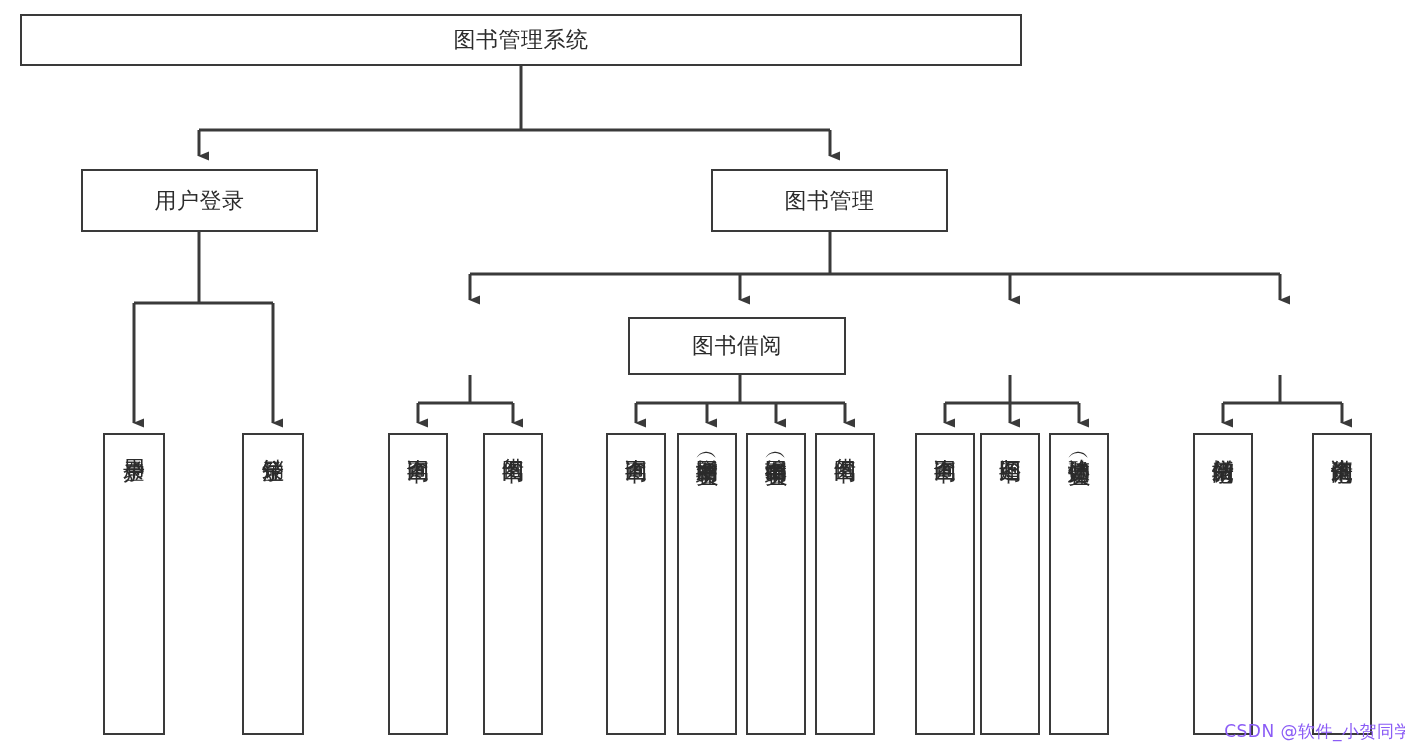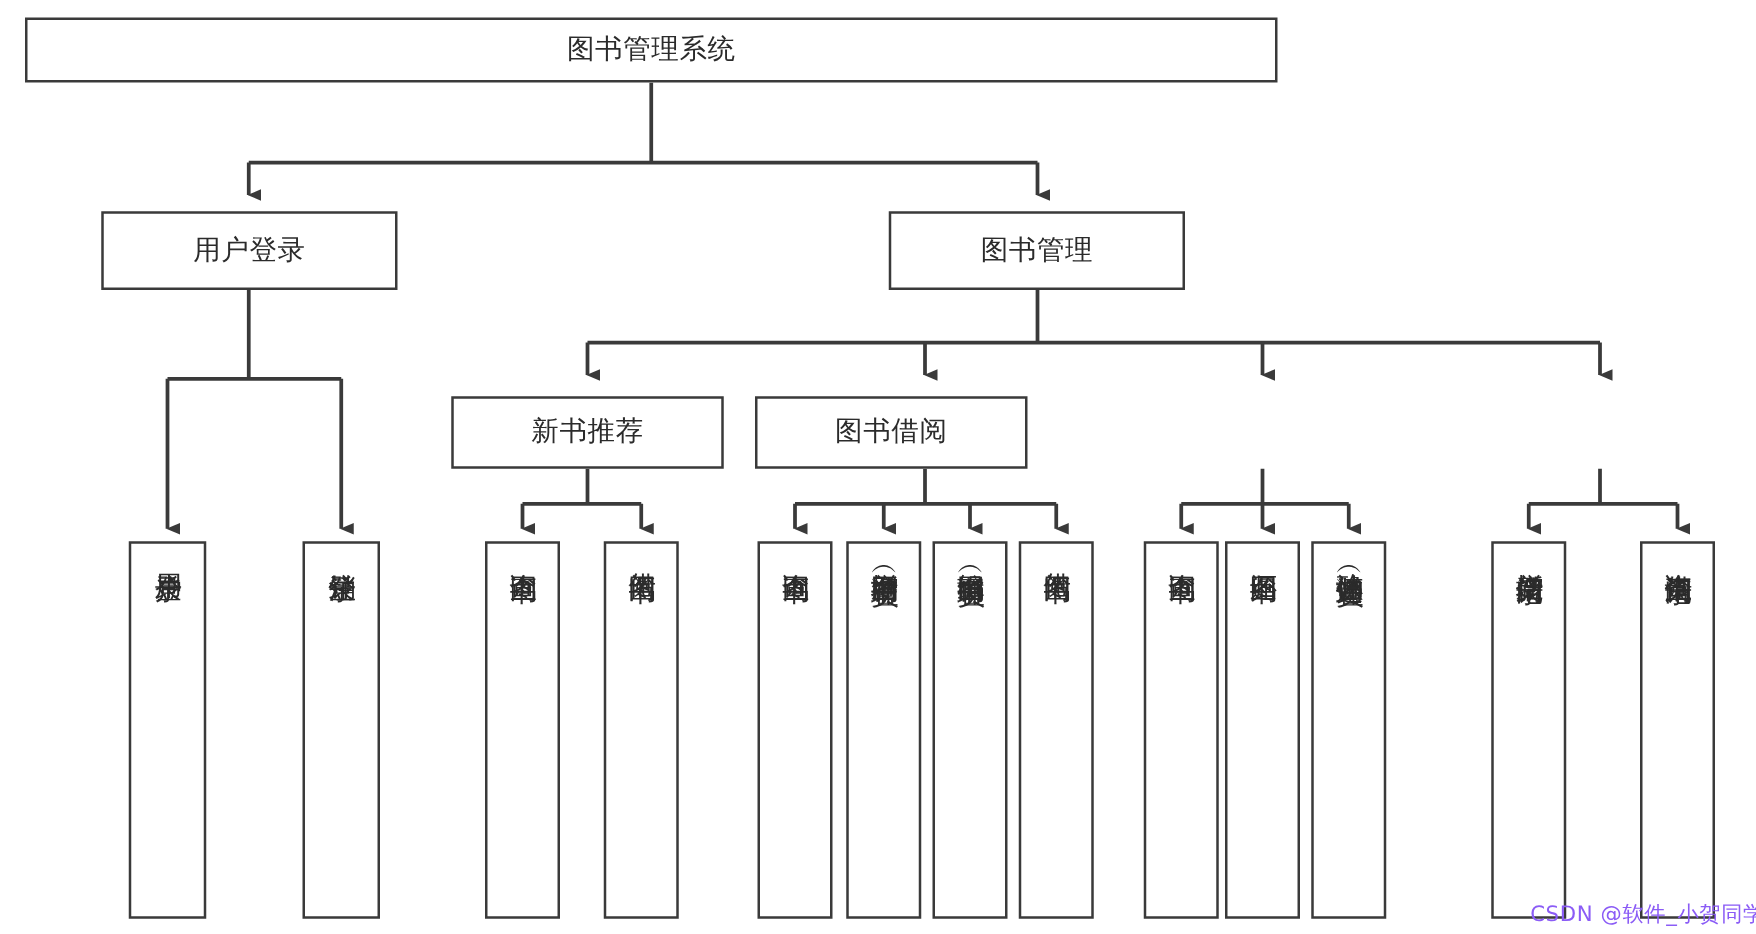--- a/index.html
+++ b/index.html
@@ -131,24 +131,21 @@
     <span class="lbl">图书管理系统</span>
   </div>
 
   <div class="node h-node" style="left:81px; top:169px; width:237px; height:63px;">
     <span class="lbl">用户登录</span>
   </div>
   <div class="node h-node" style="left:711px; top:169px; width:237px; height:63px;">
     <span class="lbl">图书管理</span>
   </div>
 
-  <div class="node h-node" style="left:361px; top:317px; width:218px; height:58px;">
-    <span class="lbl">新书推荐</span>
-  </div>
-  <div class="node h-node" style="left:604px; top:317px; width:218px; height:58px;">
+  <div class="node h-node" style="left:628px; top:317px; width:218px; height:58px;">
     <span class="lbl">图书借阅</span>
   </div>
 
   <div class="node leaf" style="left:103px; top:433px; width:62px; height:302px;">
     <span class="lbl">用户登录</span>
   </div>
   <div class="node leaf" style="left:242px; top:433px; width:62px; height:302px;">
     <span class="lbl">注销登录</span>
   </div>
 

